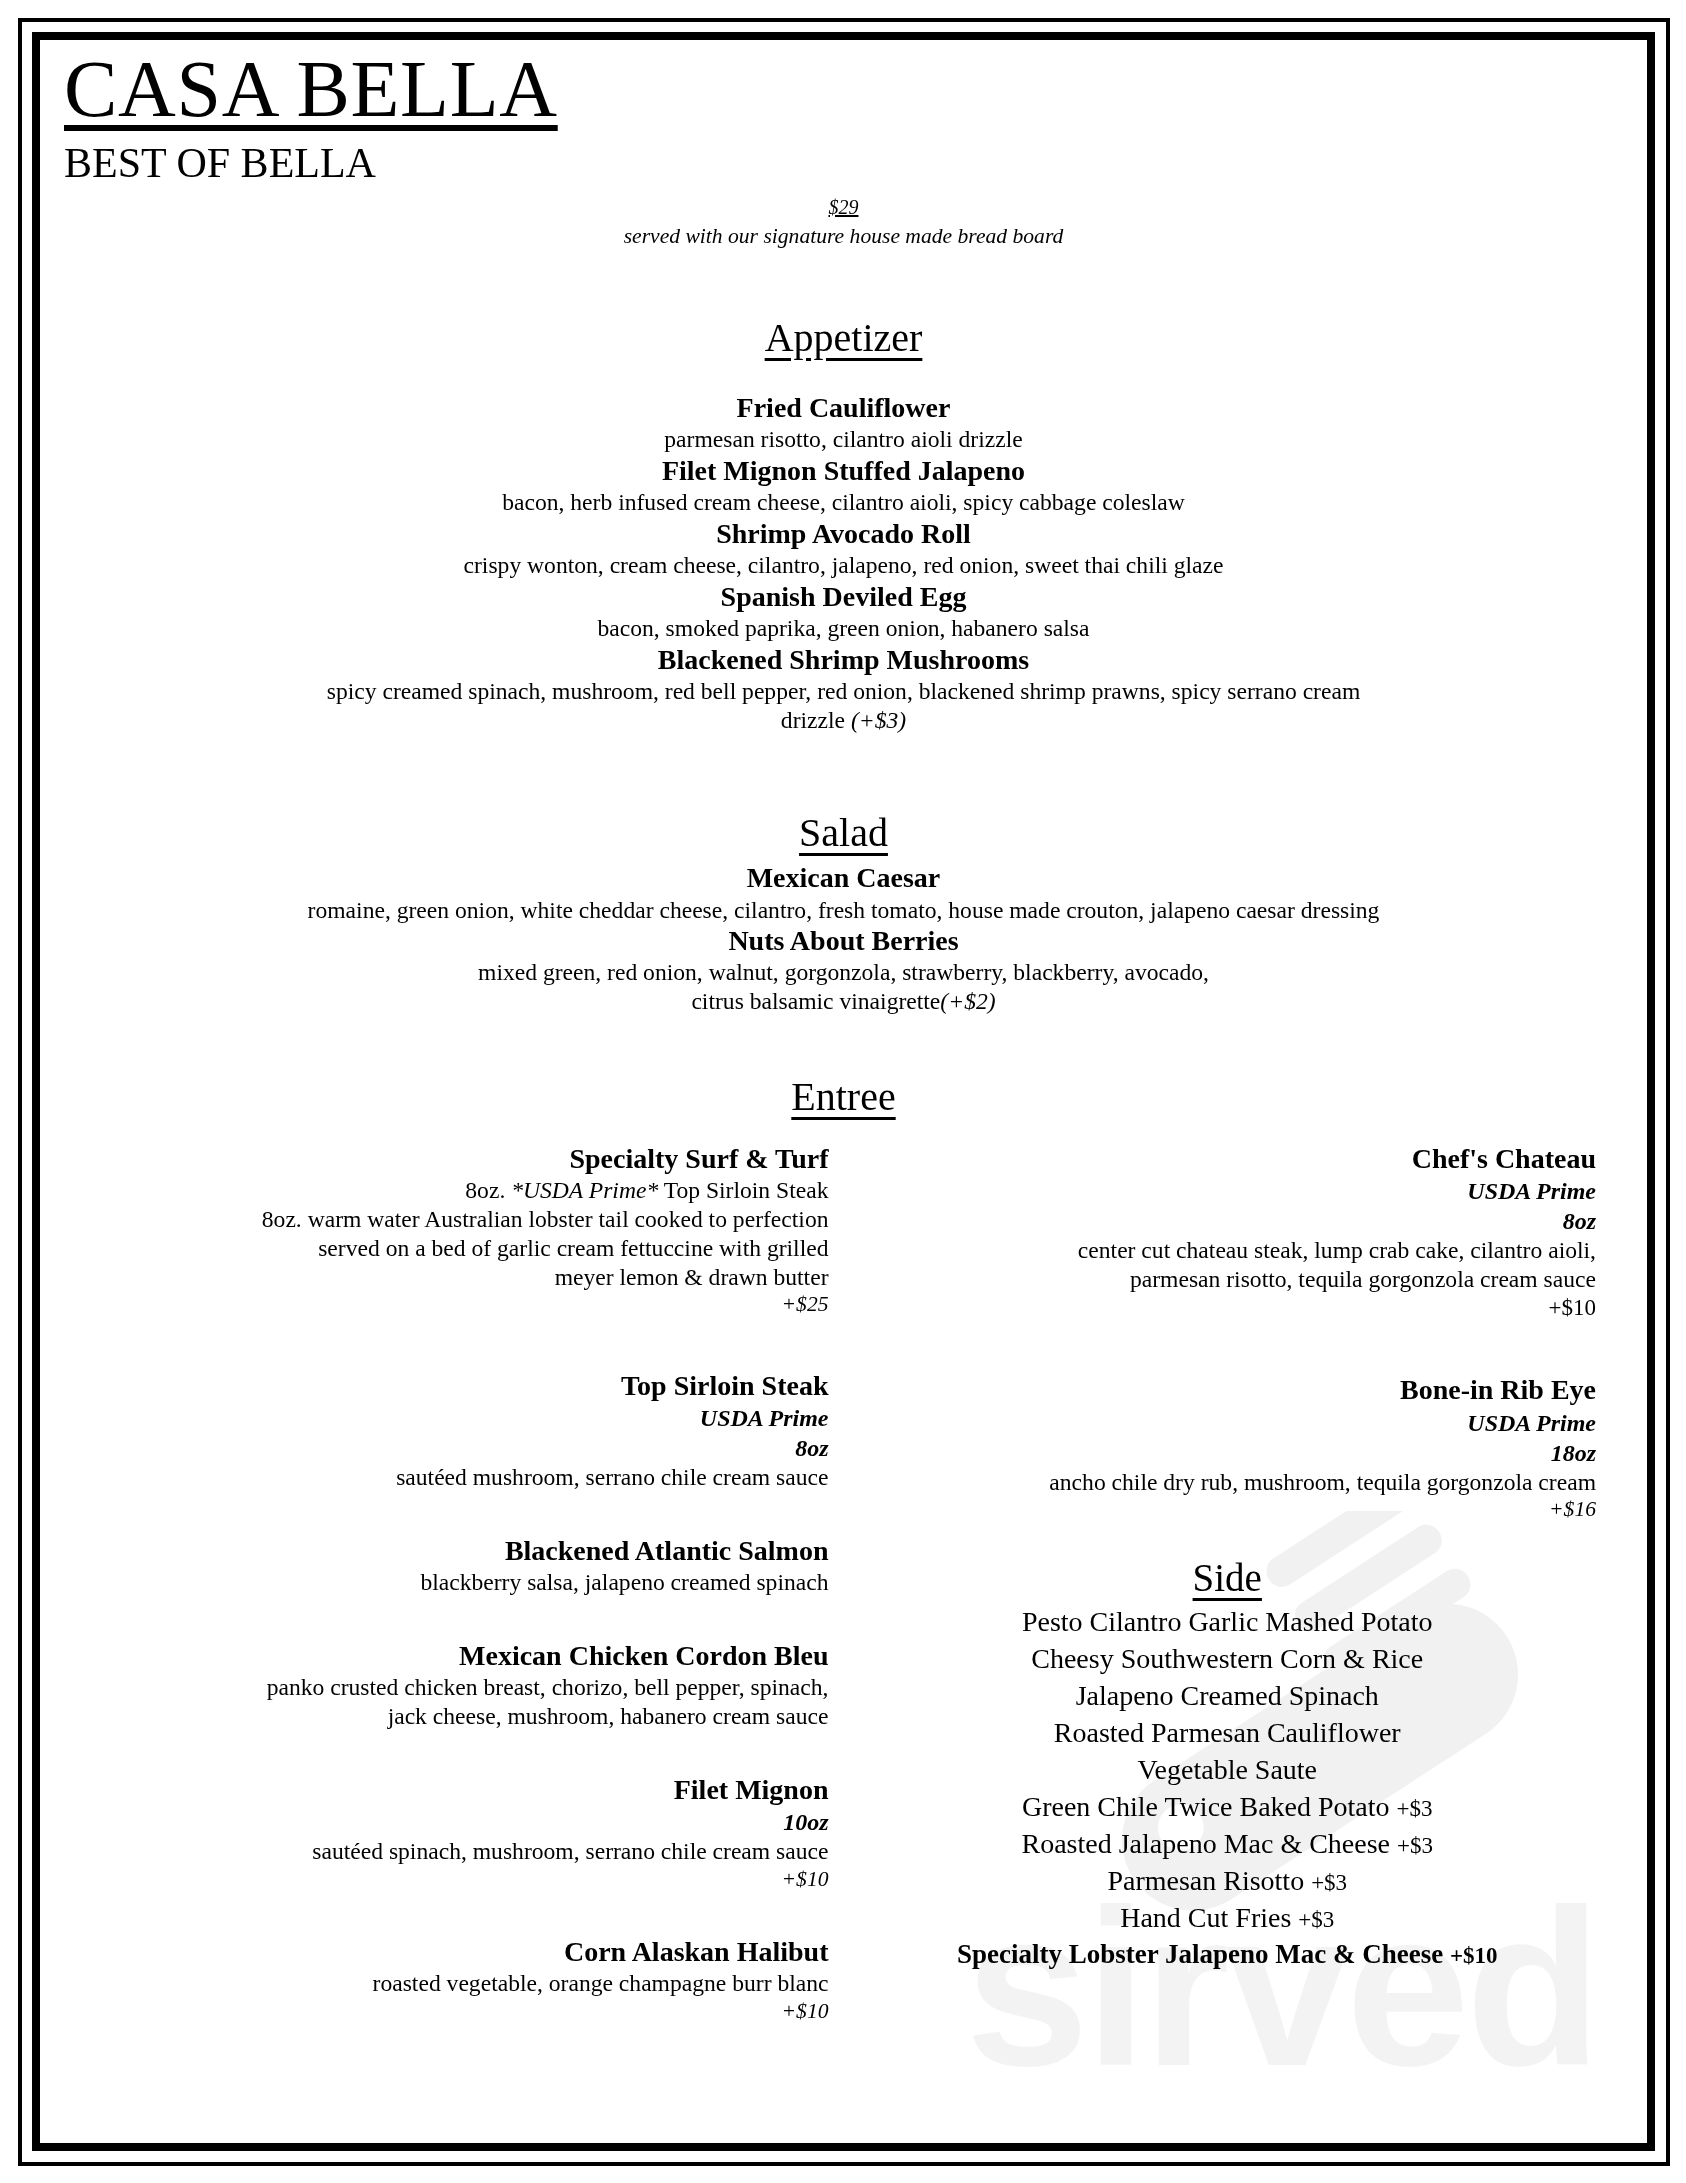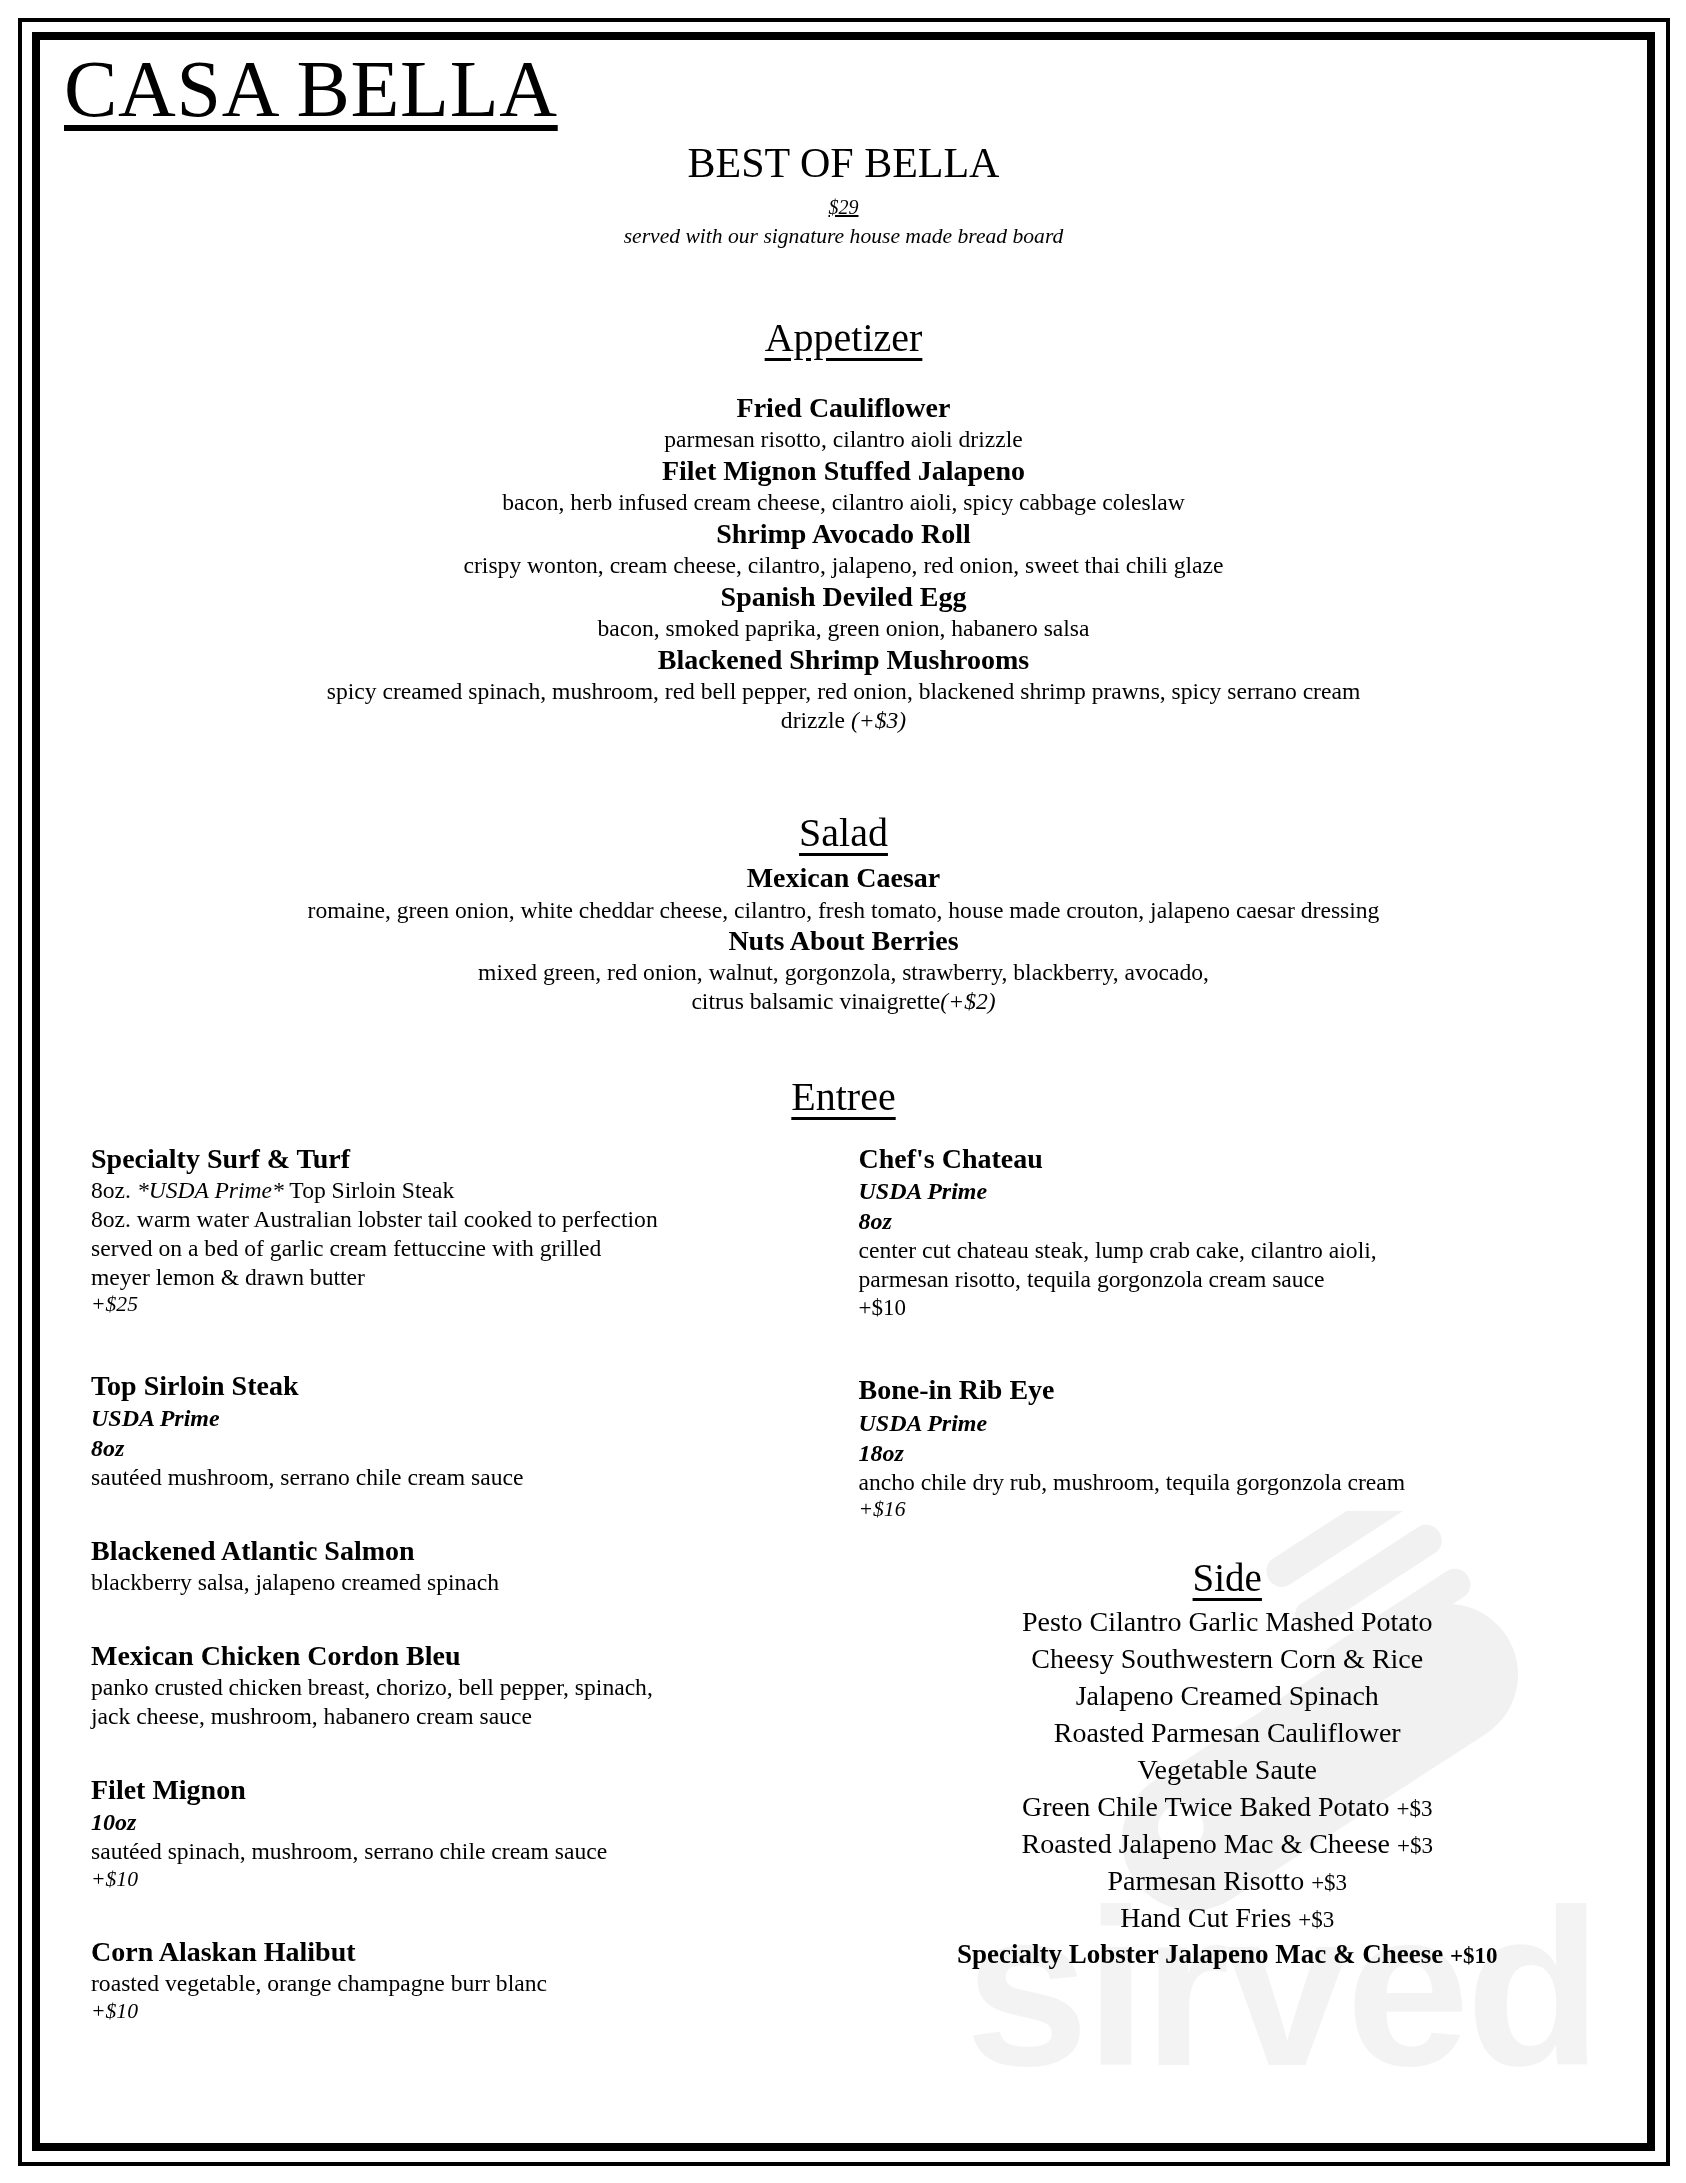--- a/index.html
+++ b/index.html
@@ -78,21 +78,20 @@
     font-size: 80px;
     font-weight: 400;
     letter-spacing: 0.7px;
     line-height: 1.05;
     margin: 0;
     text-decoration: underline;
     text-underline-offset: 9.4px;
     text-decoration-thickness: 6px;
   }
   .menu-subtitle {
-    text-align: center;
     font-size: 42px;
     font-weight: 400;
     margin: 9.4px 0 0 0;
     line-height: 1.1;
   }
   .header-price {
     text-align: center;
     font-style: italic;
     font-size: 20px;
     margin: 9.4px 0 0 0;
@@ -159,21 +158,21 @@
   .salad-list { margin-top: 6.7px; }
 
   
   .entree-cols {
     display: flex;
     margin-top: 23px;
   }
   .col-left  { width: 50%; padding: 0 15px 0 27px; box-sizing: border-box; }
   .col-right { width: 50%; padding: 0 27px 0 15px; box-sizing: border-box; }
 
-  .entry { text-align: left; }
+  .entry { text-align: right; }
   .gap-lg { height: 51px; }
   .gap-md { height: 42px; }
   .gap-sm { height: 34px; }
 
   .side-heading {
     text-align: center;
     font-size: 39px;
     font-weight: 400;
     text-decoration: underline;
     text-underline-offset: 6.7px;

